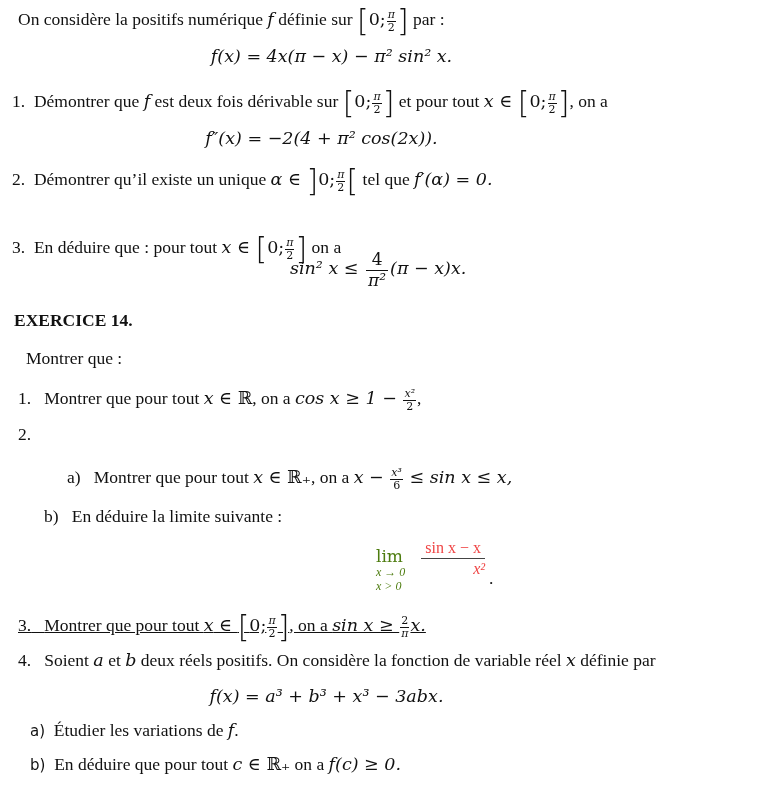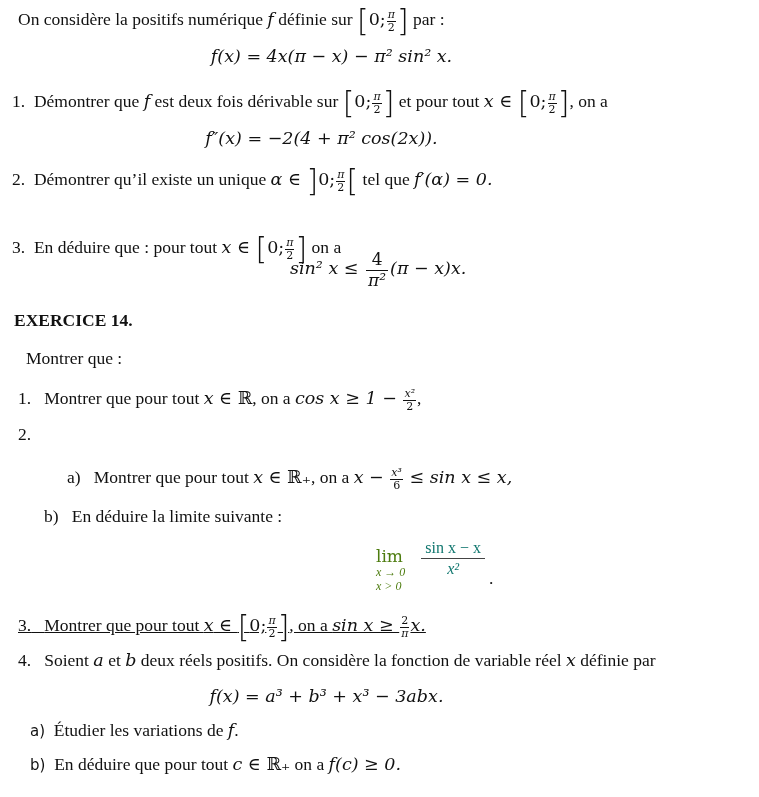--- a/index.html
+++ b/index.html
@@ -16,21 +16,21 @@
   .frac .num { display: block; border-bottom: 1px solid #111; padding: 0 1px; }
   .frac .den { display: block; padding: 0 1px; }
   .bigfrac { display: inline-block; vertical-align: middle; text-align: center; font-size: 17px; line-height: 1.15; margin: 0 2px; }
   .bigfrac .num { display: block; border-bottom: 1px solid #111; padding: 0 2px; }
   .bigfrac .den { display: block; padding: 0 2px; }
   .br { font-size: 30px; font-weight: 300; vertical-align: middle; line-height: 1; font-family: "DejaVu Sans", sans-serif; }
   .bold { font-weight: bold; }
   .lim { display: inline-block; text-align: left; vertical-align: top; color: #4d7c0f; margin-left: 36px; }
   .lim .word { font-size: 17px; display: block; }
   .lim .cond { font-size: 12px; display: block; line-height: 1.2; font-style: italic; }
-  .limfrac { display: inline-block; vertical-align: top; text-align: center; color: #0f766e; font-size: 16px; margin-left: 16px; }
+  .limfrac { display: inline-block; vertical-align: top; text-align: right; color: #ef4444; font-size: 16px; margin-left: 16px; }
   .limfrac .num { display: block; border-bottom: 1px solid #444; padding: 0 4px 2px; }
   .limfrac .den { display: block; padding-top: 2px; font-style: italic; }
 </style>
 </head>
 <body>
 
 <div class="line" style="left:18px; top:6px;">
   <span>On considère la positifs numérique </span><span class="m">f</span><span> définie sur </span><span class="br">[</span><span class="mu">0;</span><span class="frac m"><span class="num">π</span><span class="den mu">2</span></span><span class="br">]</span> <span> par :</span>
 </div>
 

